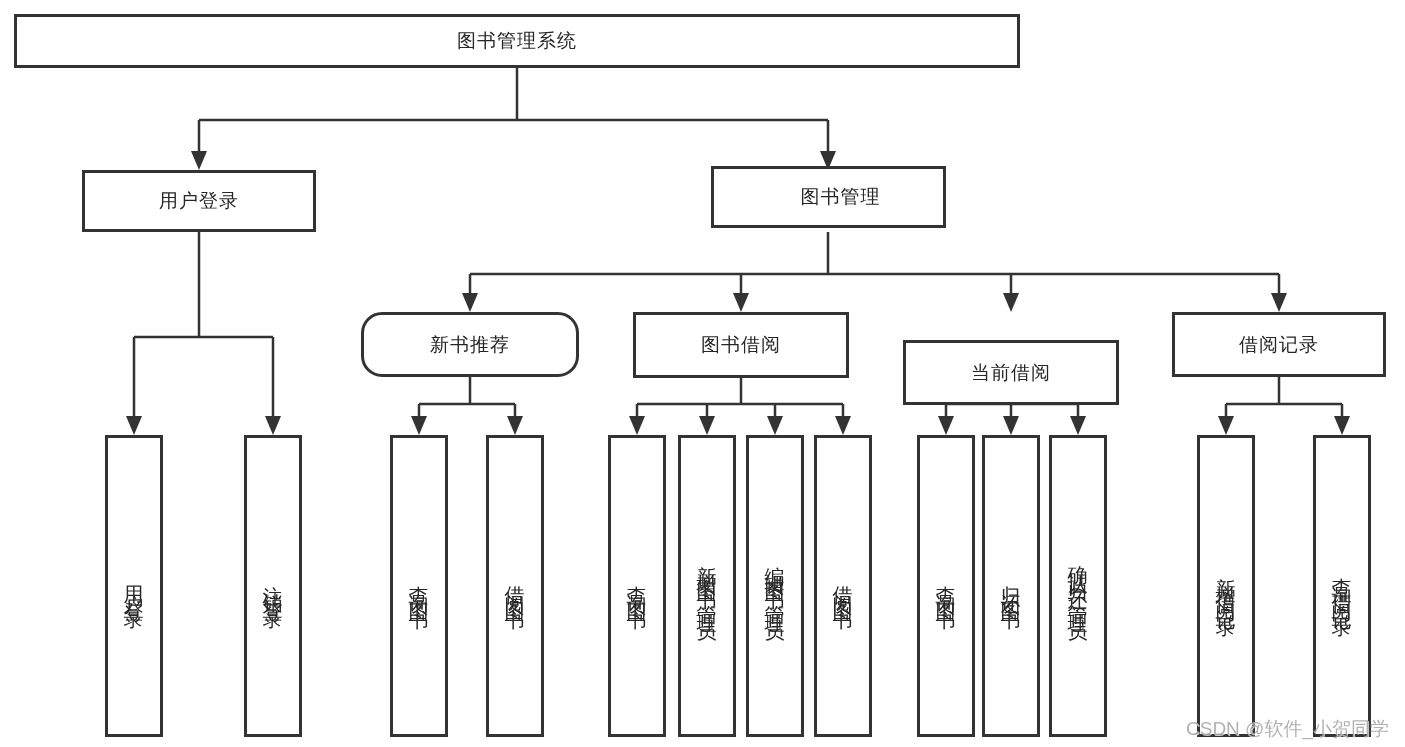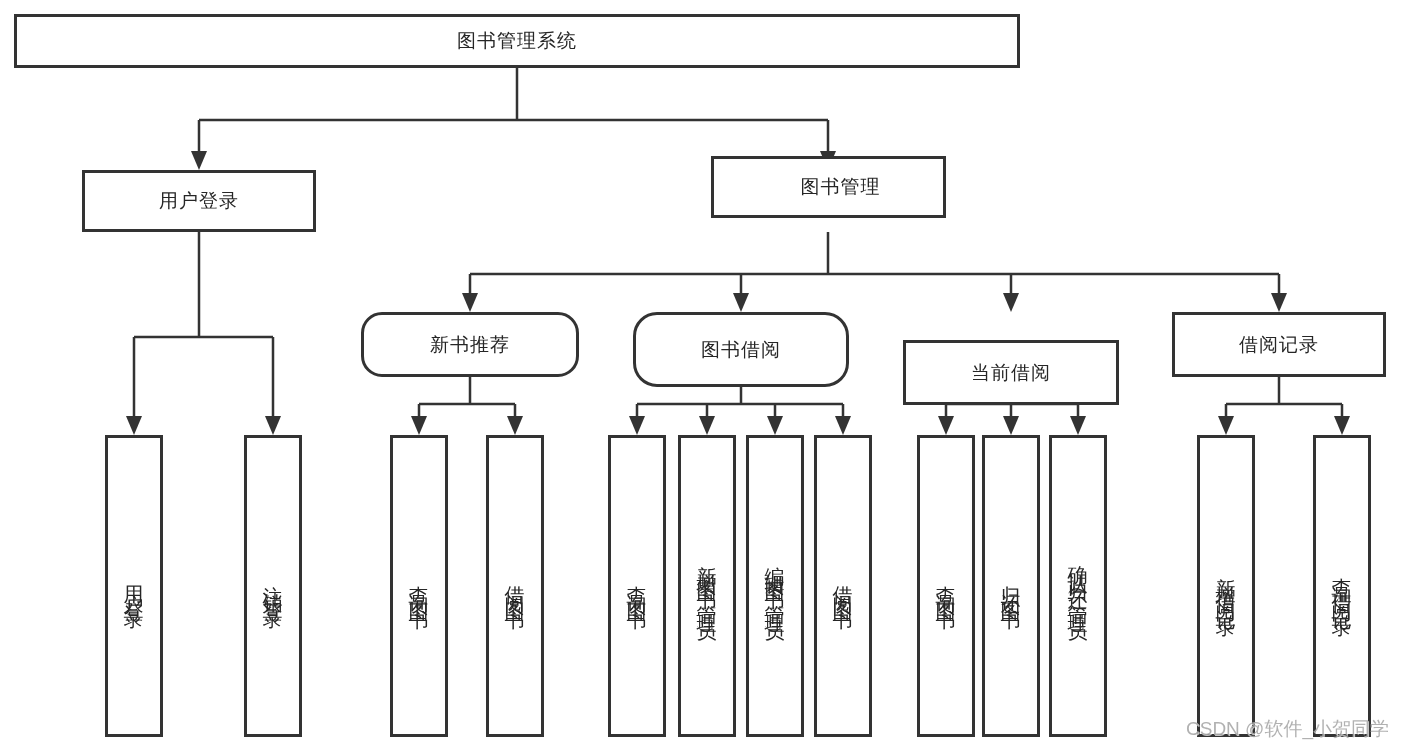--- a/index.html
+++ b/index.html
@@ -100,24 +100,24 @@
       <polygon points="1003,416 1019,416 1011,435"></polygon>
       <polygon points="1070,416 1086,416 1078,435"></polygon>
       <polygon points="1218,416 1234,416 1226,435"></polygon>
       <polygon points="1334,416 1350,416 1342,435"></polygon>
     </g>
   </svg>
 
   <div class="node h" style="left:14px; top:14px; width:1006px; height:54px;">图书管理系统</div>
 
   <div class="node h" style="left:82px; top:170px; width:234px; height:62px;">用户登录</div>
-  <div class="node h" style="left:711px; top:156px; width:235px; height:62px;padding-left:24px;">图书管理</div>
+  <div class="node h" style="left:711px; top:166px; width:235px; height:62px;padding-left:24px;">图书管理</div>
 
   <div class="node h" style="left:361px; top:312px; width:218px; height:65px;border-radius:21px;">新书推荐</div>
-  <div class="node h" style="left:633px; top:312px; width:216px; height:75px;border-radius:24px;">图书借阅</div>
+  <div class="node h" style="left:633px; top:312px; width:216px; height:66px;">图书借阅</div>
   <div class="node h" style="left:903px; top:312px; width:216px; height:65px;margin-top:28px;">当前借阅</div>
   <div class="node h" style="left:1172px; top:312px; width:214px; height:65px;">借阅记录</div>
 
   <div class="node v" style="left:105px; top:435px; width:58px; height:302px;">用户登录</div>
   <div class="node v" style="left:244px; top:435px; width:58px; height:302px;">注销登录</div>
 
   <div class="node v" style="left:390px; top:435px; width:58px; height:302px;">查询图书</div>
   <div class="node v" style="left:486px; top:435px; width:58px; height:302px;">借阅图书</div>
 
   <div class="node v" style="left:608px; top:435px; width:58px; height:302px;">查询图书</div>

